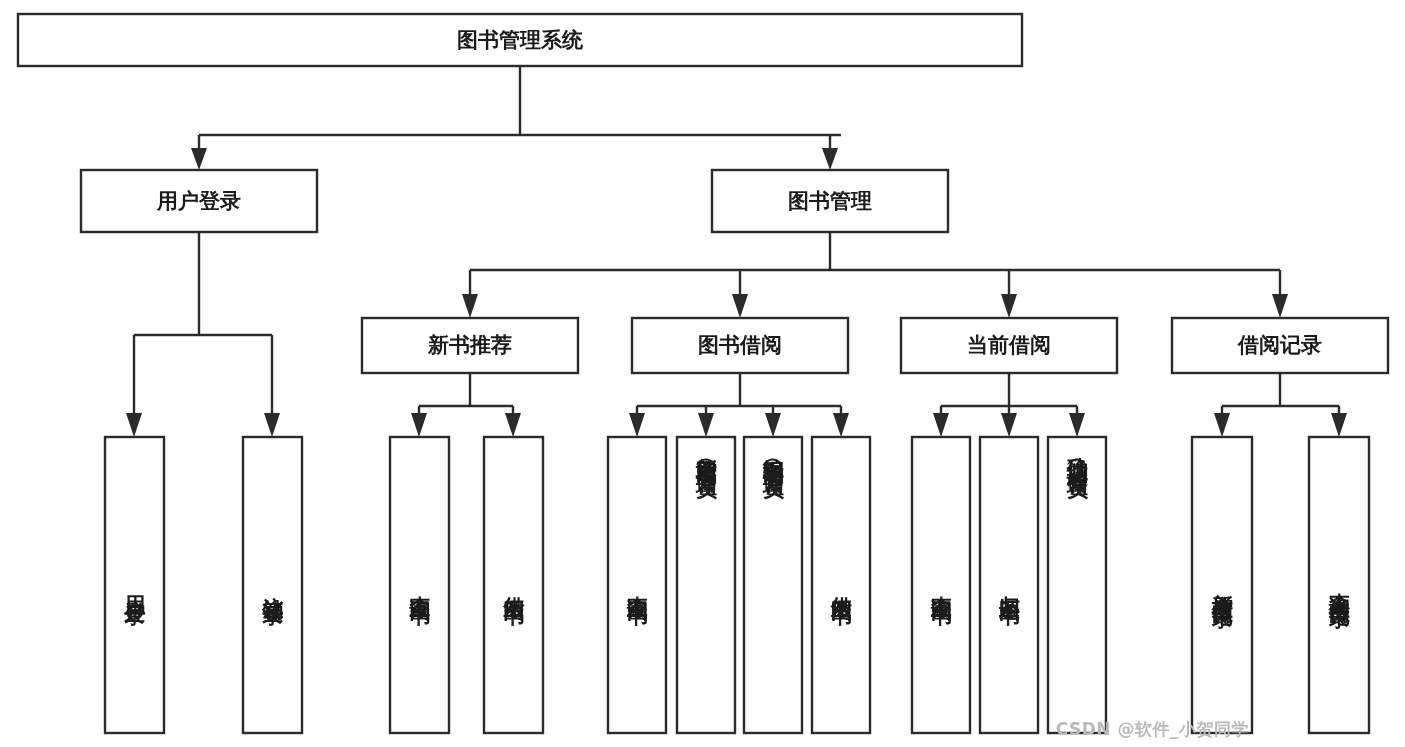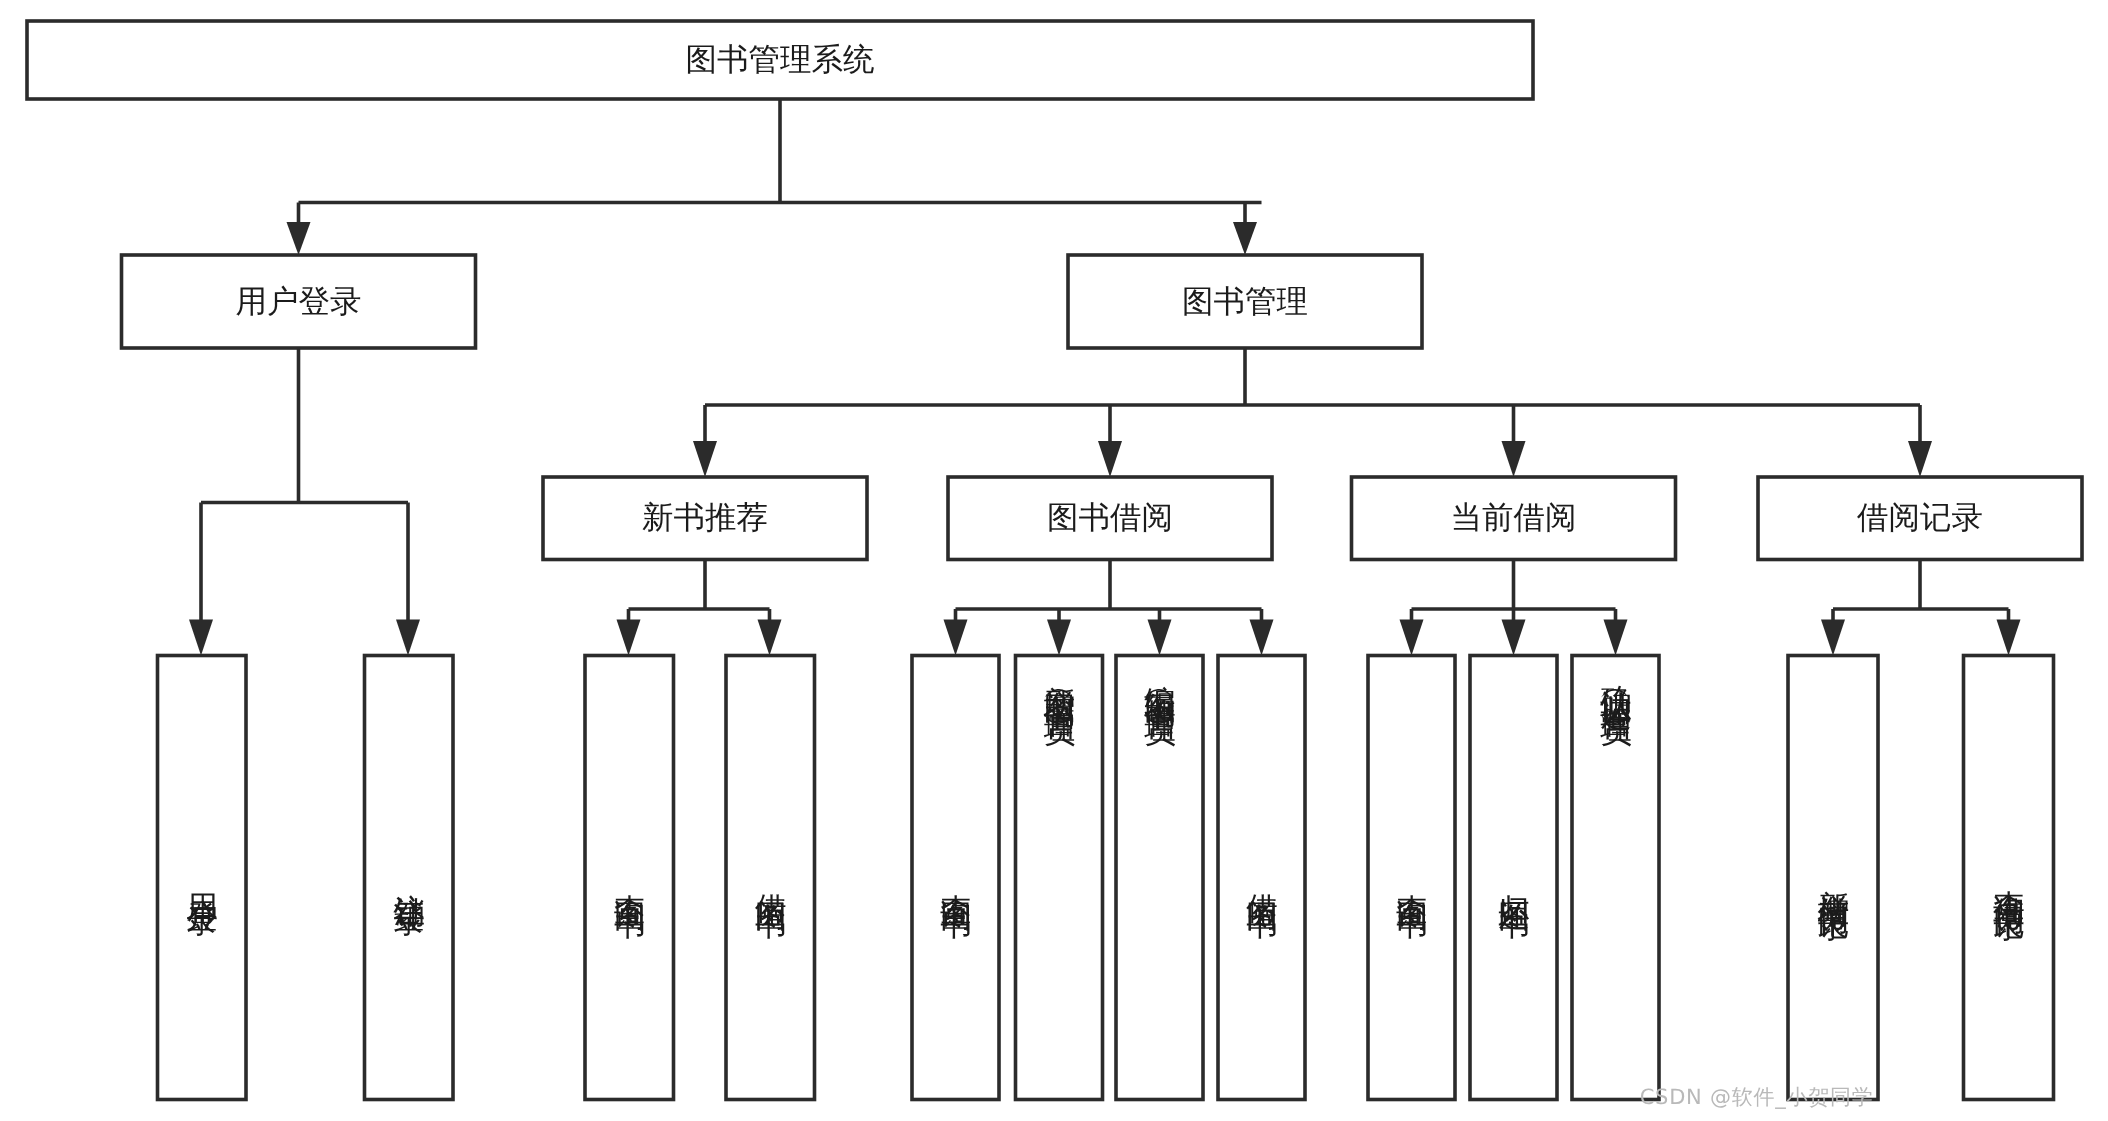--- a/index.html
+++ b/index.html
@@ -11,20 +11,21 @@
     width: 1405px;
     height: 747px;
     font-family: "DejaVu Sans", "Liberation Sans", sans-serif;
     overflow: hidden;
   }
   #diagram-root {
     position: relative;
     width: 1257px;
     height: 747px;
     background: #ffffff;
+    font-weight: bold;
   }
   svg.diagram-canvas {
     position: absolute;
     left: 0;
     top: 0;
     width: 1405px;
     height: 747px;
   }
   .node-box {
     fill: #ffffff;
@@ -59,21 +60,21 @@
     color: #1b1b1b;
     text-align: center;
     white-space: nowrap;
     pointer-events: none;
   }
   .watermark {
     position: absolute;
     right: 8px;
     bottom: 6px;
     font-family: "DejaVu Sans", "Liberation Sans", sans-serif;
-    font-size: 14px;
+    font-size: 17px;
     color: #b9b9b9;
     letter-spacing: 0.5px;
     white-space: nowrap;
   }
 </style>
 </head>
 <body>
 
 <div id="diagram-root">
 

